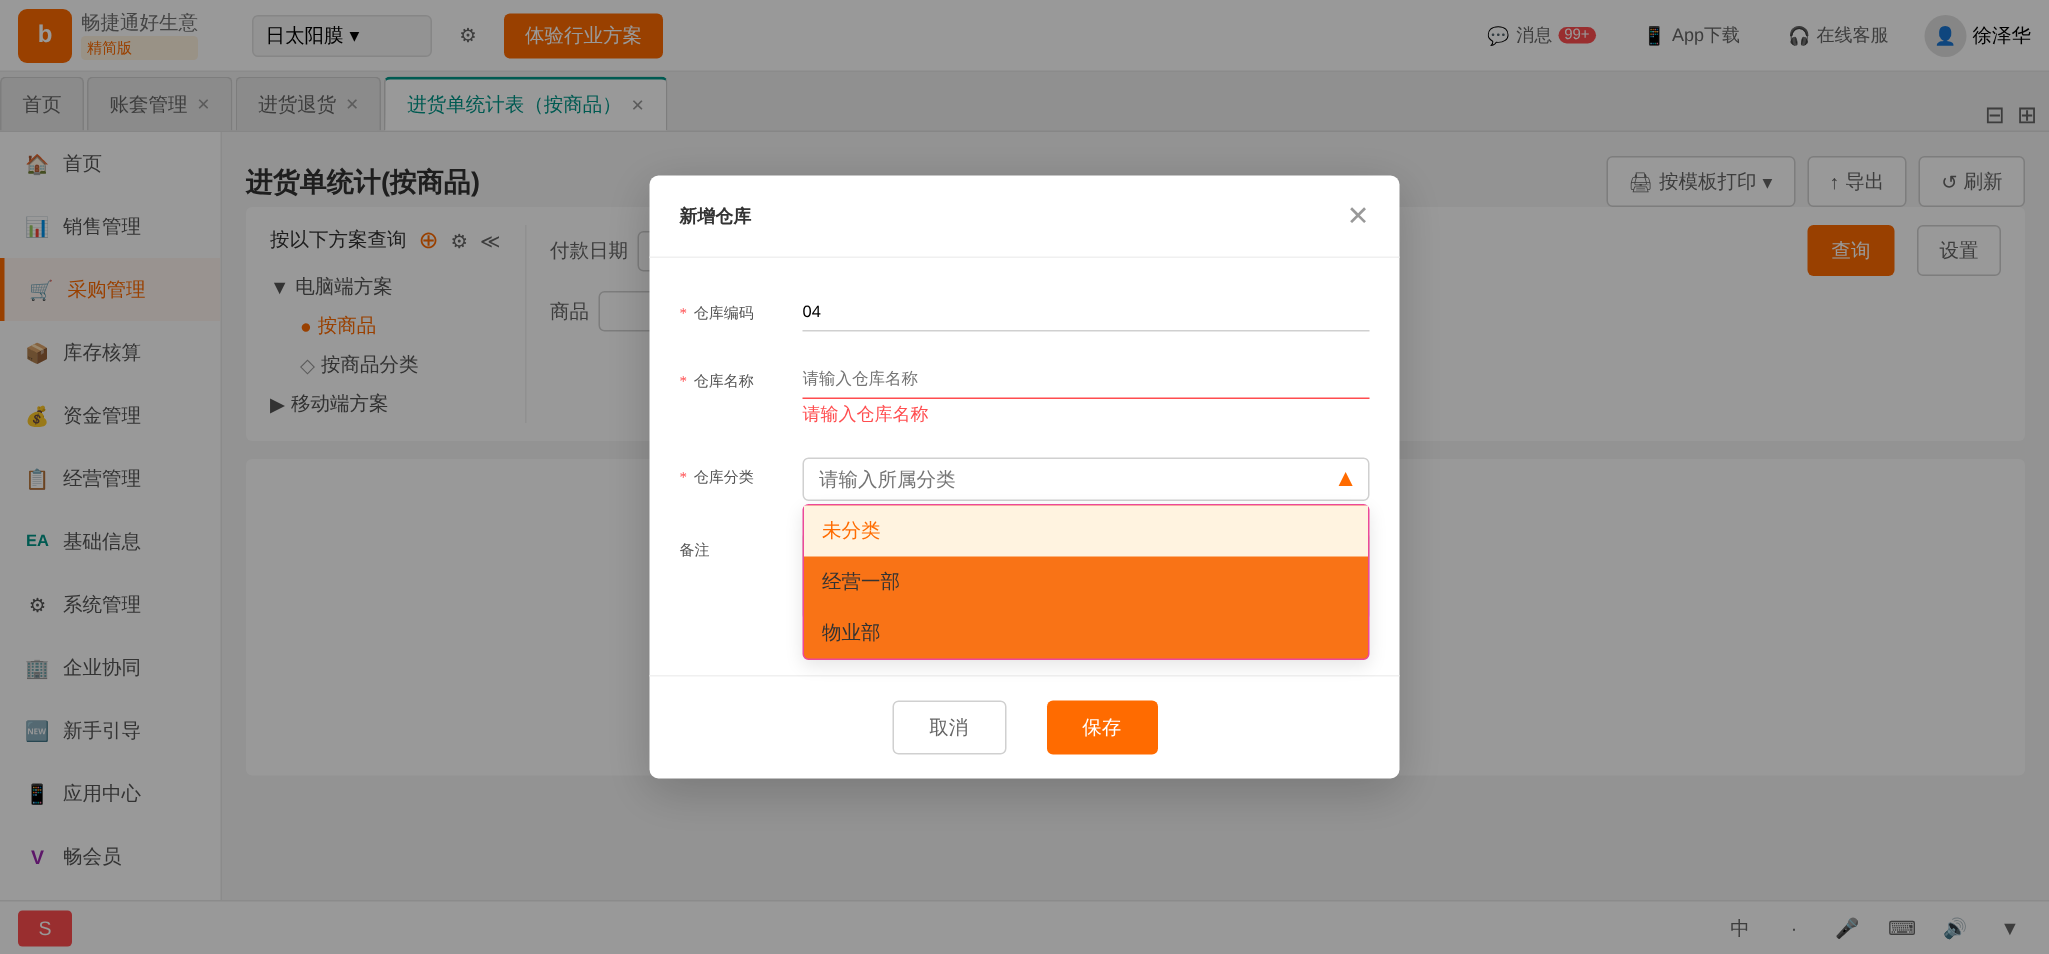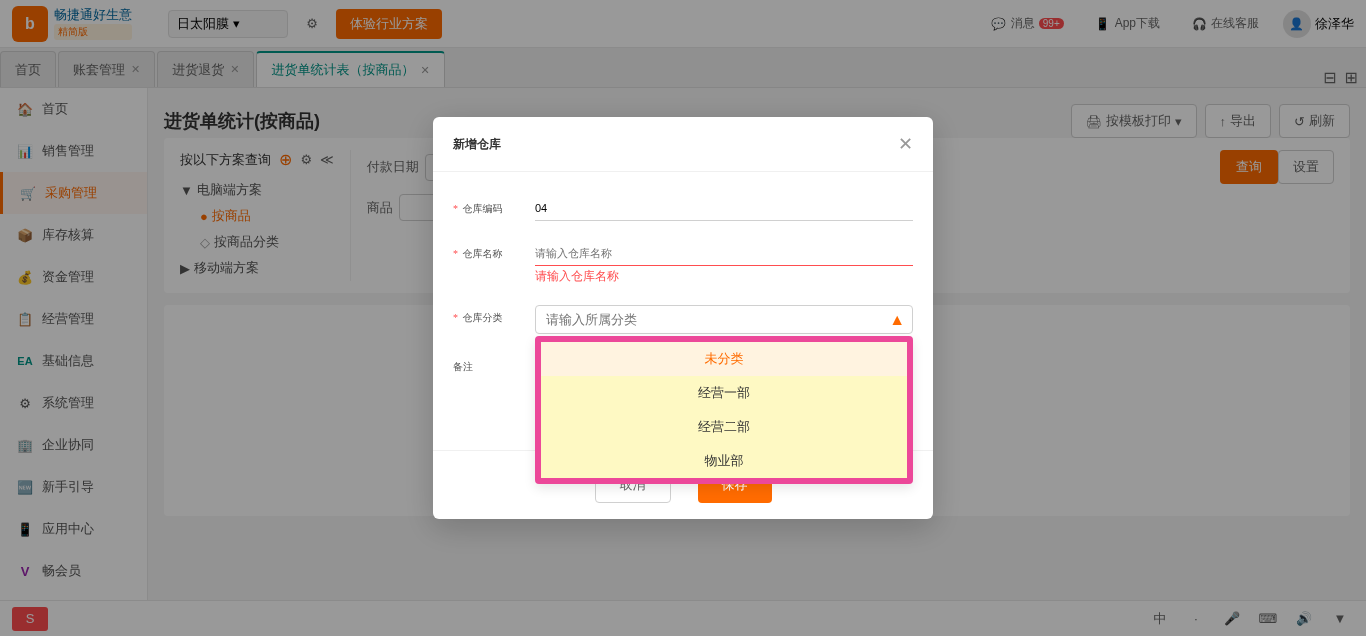--- a/index.html
+++ b/index.html
@@ -22,21 +22,21 @@
       width: 148px;
       flex-shrink: 0;
     }
     .logo-icon {
       width: 36px; height: 36px;
       background: #ff6b00;
       border-radius: 6px;
       display: flex; align-items: center; justify-content: center;
       color: #fff; font-weight: bold; font-size: 16px;
     }
-    .logo-text { font-size: 13px; color: #0369a1; line-height: 1.3; }
+    .logo-text { font-size: 13px; color: #737373; line-height: 1.3; }
     .logo-badge { font-size: 10px; color: #ff6b00; background: #fff3e0; padding: 1px 4px; border-radius: 3px; }
     .store-selector {
       display: flex; align-items: center; gap: 4px;
       background: #f5f5f5; border: 1px solid #e0e0e0; border-radius: 4px;
       padding: 4px 8px; cursor: pointer; min-width: 120px;
     }
     .header-btn-trial {
       background: #ff6b00; color: #fff; border: none;
       padding: 6px 14px; border-radius: 4px; cursor: pointer; font-size: 13px;
     }
@@ -166,22 +166,22 @@
     .modal-select-input {
       width: 100%; border: 1px solid #d0d0d0; border-radius: 4px;
       padding: 6px 30px 6px 10px; font-size: 13px; outline: none; background: #fff;
     }
     .modal-select-arrow {
       position: absolute; right: 8px; top: 50%; transform: translateY(-50%);
       cursor: pointer;
     }
     .dropdown-list {
       position: absolute; top: calc(100% + 2px); left: 0; right: 0;
-      background: #fef9c3; border: 6px solid #ec4899; border-radius: 4px;
-      box-shadow: 0 4px 12px rgba(0,0,0,0.1); z-index: 200; text-align: center;
+      background: #f97316; border: 1px solid #ec4899; border-radius: 4px;
+      box-shadow: 0 4px 12px rgba(0,0,0,0.1); z-index: 200;
     }
     .dropdown-item {
       padding: 8px 12px; cursor: pointer; font-size: 13px; color: #333;
     }
     .dropdown-item.selected { background: #fff3e0; color: #ff6b00; }
     .modal-textarea {
       flex: 1; border: 1px solid #d0d0d0; border-radius: 4px;
       padding: 6px 10px; font-size: 13px; resize: none; height: 60px; outline: none;
     }
     .modal-footer {
@@ -386,21 +386,21 @@
             <div class="form-item">
               <span class="form-label">付款日期</span>
               <input class="form-input" type="text" placeholder="开始日期" style="">
               <span>~</span>
               <input class="form-input" type="text" placeholder="结束日期" style="">
             </div>
             <div class="form-item">
               <span class="form-label">单据状态</span>
               <select class="form-select"></select>
             </div>
-            <div style="margin-left:auto; display:flex; gap:0;">
+            <div style="margin-left:auto; display:flex; gap:15px;">
               <button class="btn-orange">查询</button>
               <button class="btn-outline">设置</button>
             </div>
           </div>
           <div style="display:flex; gap:12px; align-items:center;">
             <div class="form-item">
               <span class="form-label">商品</span>
               <input class="form-input" type="text" style="">
               <span class="dots">...</span>
             </div>
@@ -460,21 +460,20 @@
           <span class="required-star">*</span>
           <span>仓库分类</span>
         </div>
         <div class="modal-select-wrap">
           <input class="modal-select-input" type="text" placeholder="请输入所属分类" style="">
           <span class="modal-select-arrow" style="color:#ff6b00; font-size:16px;">▲</span>
           
           <div class="dropdown-list">
             <div class="dropdown-item selected">未分类</div>
             <div class="dropdown-item">经营一部</div>
-            <div class="dropdown-item">经营二部</div>
             <div class="dropdown-item">物业部</div>
           </div>
         </div>
       </div>
 
       <div class="modal-form-item">
         <div class="modal-form-label">
           <span>备注</span>
         </div>
         <textarea class="modal-textarea" style=""></textarea>

